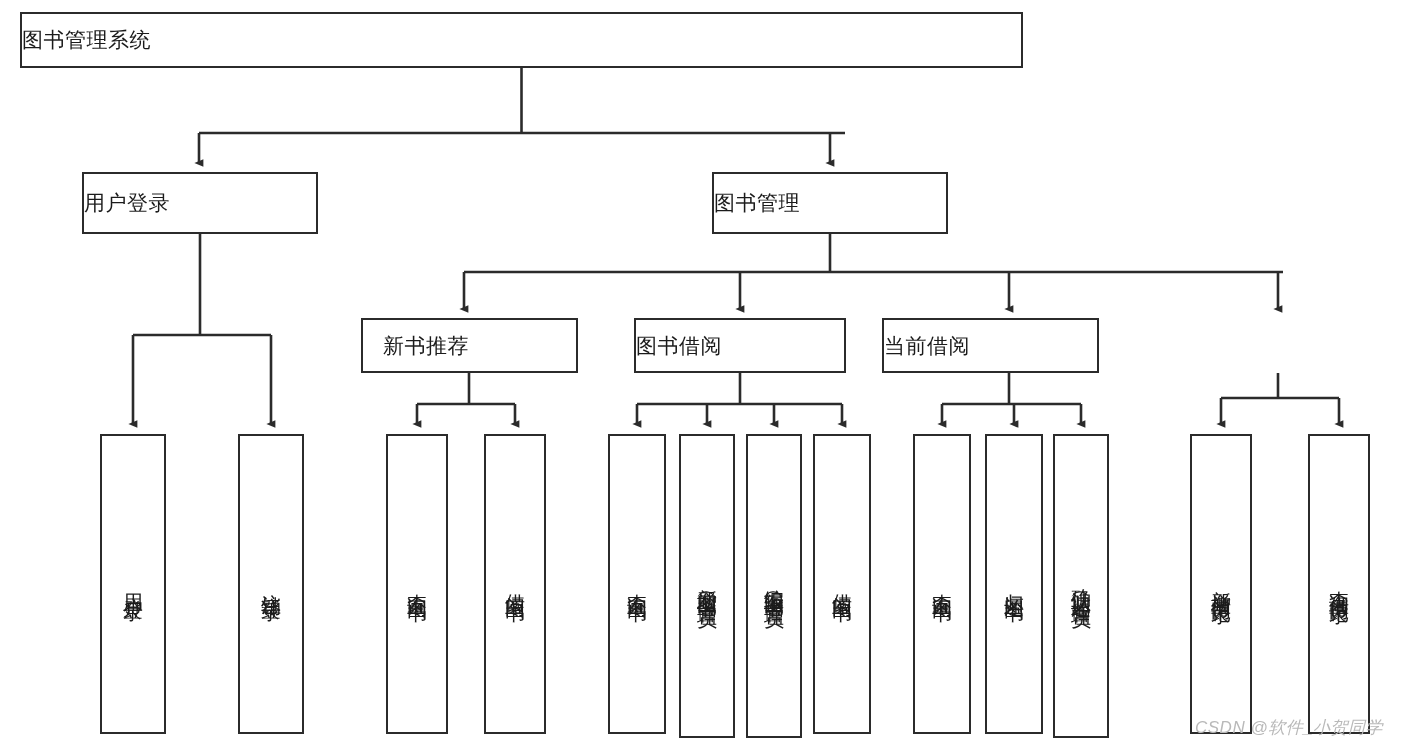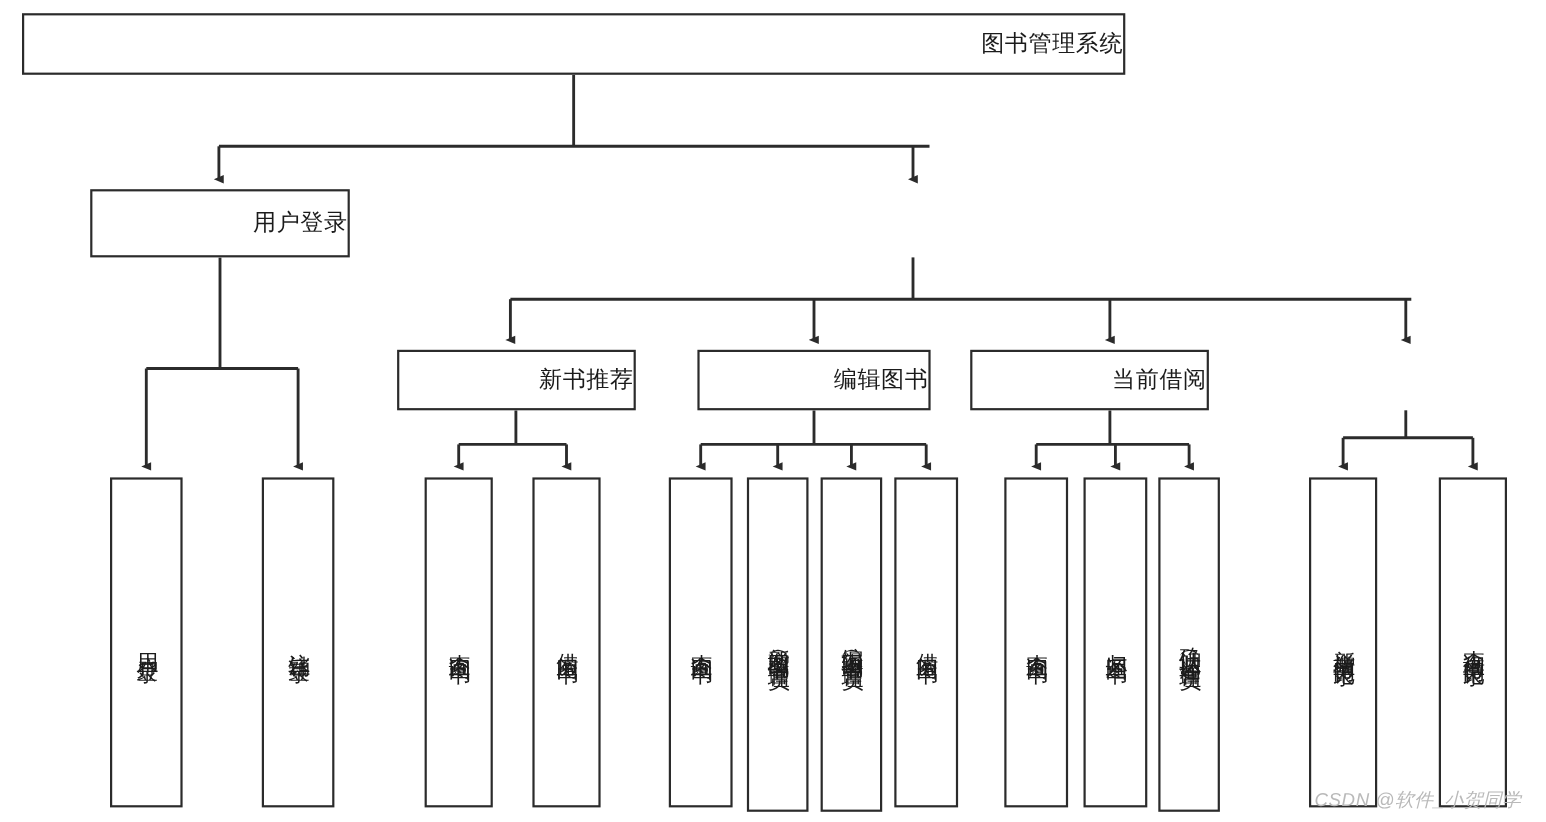--- a/index.html
+++ b/index.html
@@ -24,21 +24,21 @@
     height: 747px;
     pointer-events: none;
   }
   .node {
     position: absolute;
     box-sizing: border-box;
     border: 2px solid #2b2b2b;
     background: #ffffff;
     display: flex;
     align-items: center;
-    justify-content: flex-end;
+    justify-content: flex-start;
     color: #1b1b1b;
   }
   .node.h {
     font-size: 21px;
     line-height: 1.1;
     letter-spacing: 0.5px;
   }
   .node.root { font-size: 21px; }
   .node.v {
     writing-mode: vertical-rl;
@@ -122,26 +122,29 @@
     </g>
   </svg>
 
   <div class="node h root" id="node-root" style="left: 20px; top: 12px; width: 1003px; height: 56px;">
     <span>图书管理系统</span>
   </div>
 
   <div class="node h" id="node-l2-0" style="left: 82px; top: 172px; width: 236px; height: 62px;">
     <span>用户登录</span>
   </div>
+  <div class="node h" id="node-l2-1" style="left: 712px; top: 172px; width: 236px; height: 62px;">
+    <span>图书管理</span>
+  </div>
 
-  <div class="node h" id="node-l3-0" style="left: 361px; top: 318px; width: 217px; height: 55px;">
+  <div class="node h" id="node-l3-0" style="left: 361px; top: 318px; width: 217px; height: 55px; padding-left: 20px;">
     <span>新书推荐</span>
   </div>
   <div class="node h" id="node-l3-1" style="left: 634px; top: 318px; width: 212px; height: 55px;">
-    <span>编辑图书</span>
+    <span>图书借阅</span>
   </div>
   <div class="node h" id="node-l3-2" style="left: 882px; top: 318px; width: 217px; height: 55px;">
     <span>当前借阅</span>
   </div>
 
   <div class="node v" id="node-leaf-0" style="left: 100px; top: 434px; width: 66px; height: 300px;">
     <span>用户登录</span>
   </div>
   <div class="node v" id="node-leaf-1" style="left: 238px; top: 434px; width: 66px; height: 300px;">
     <span>注销登录</span>

